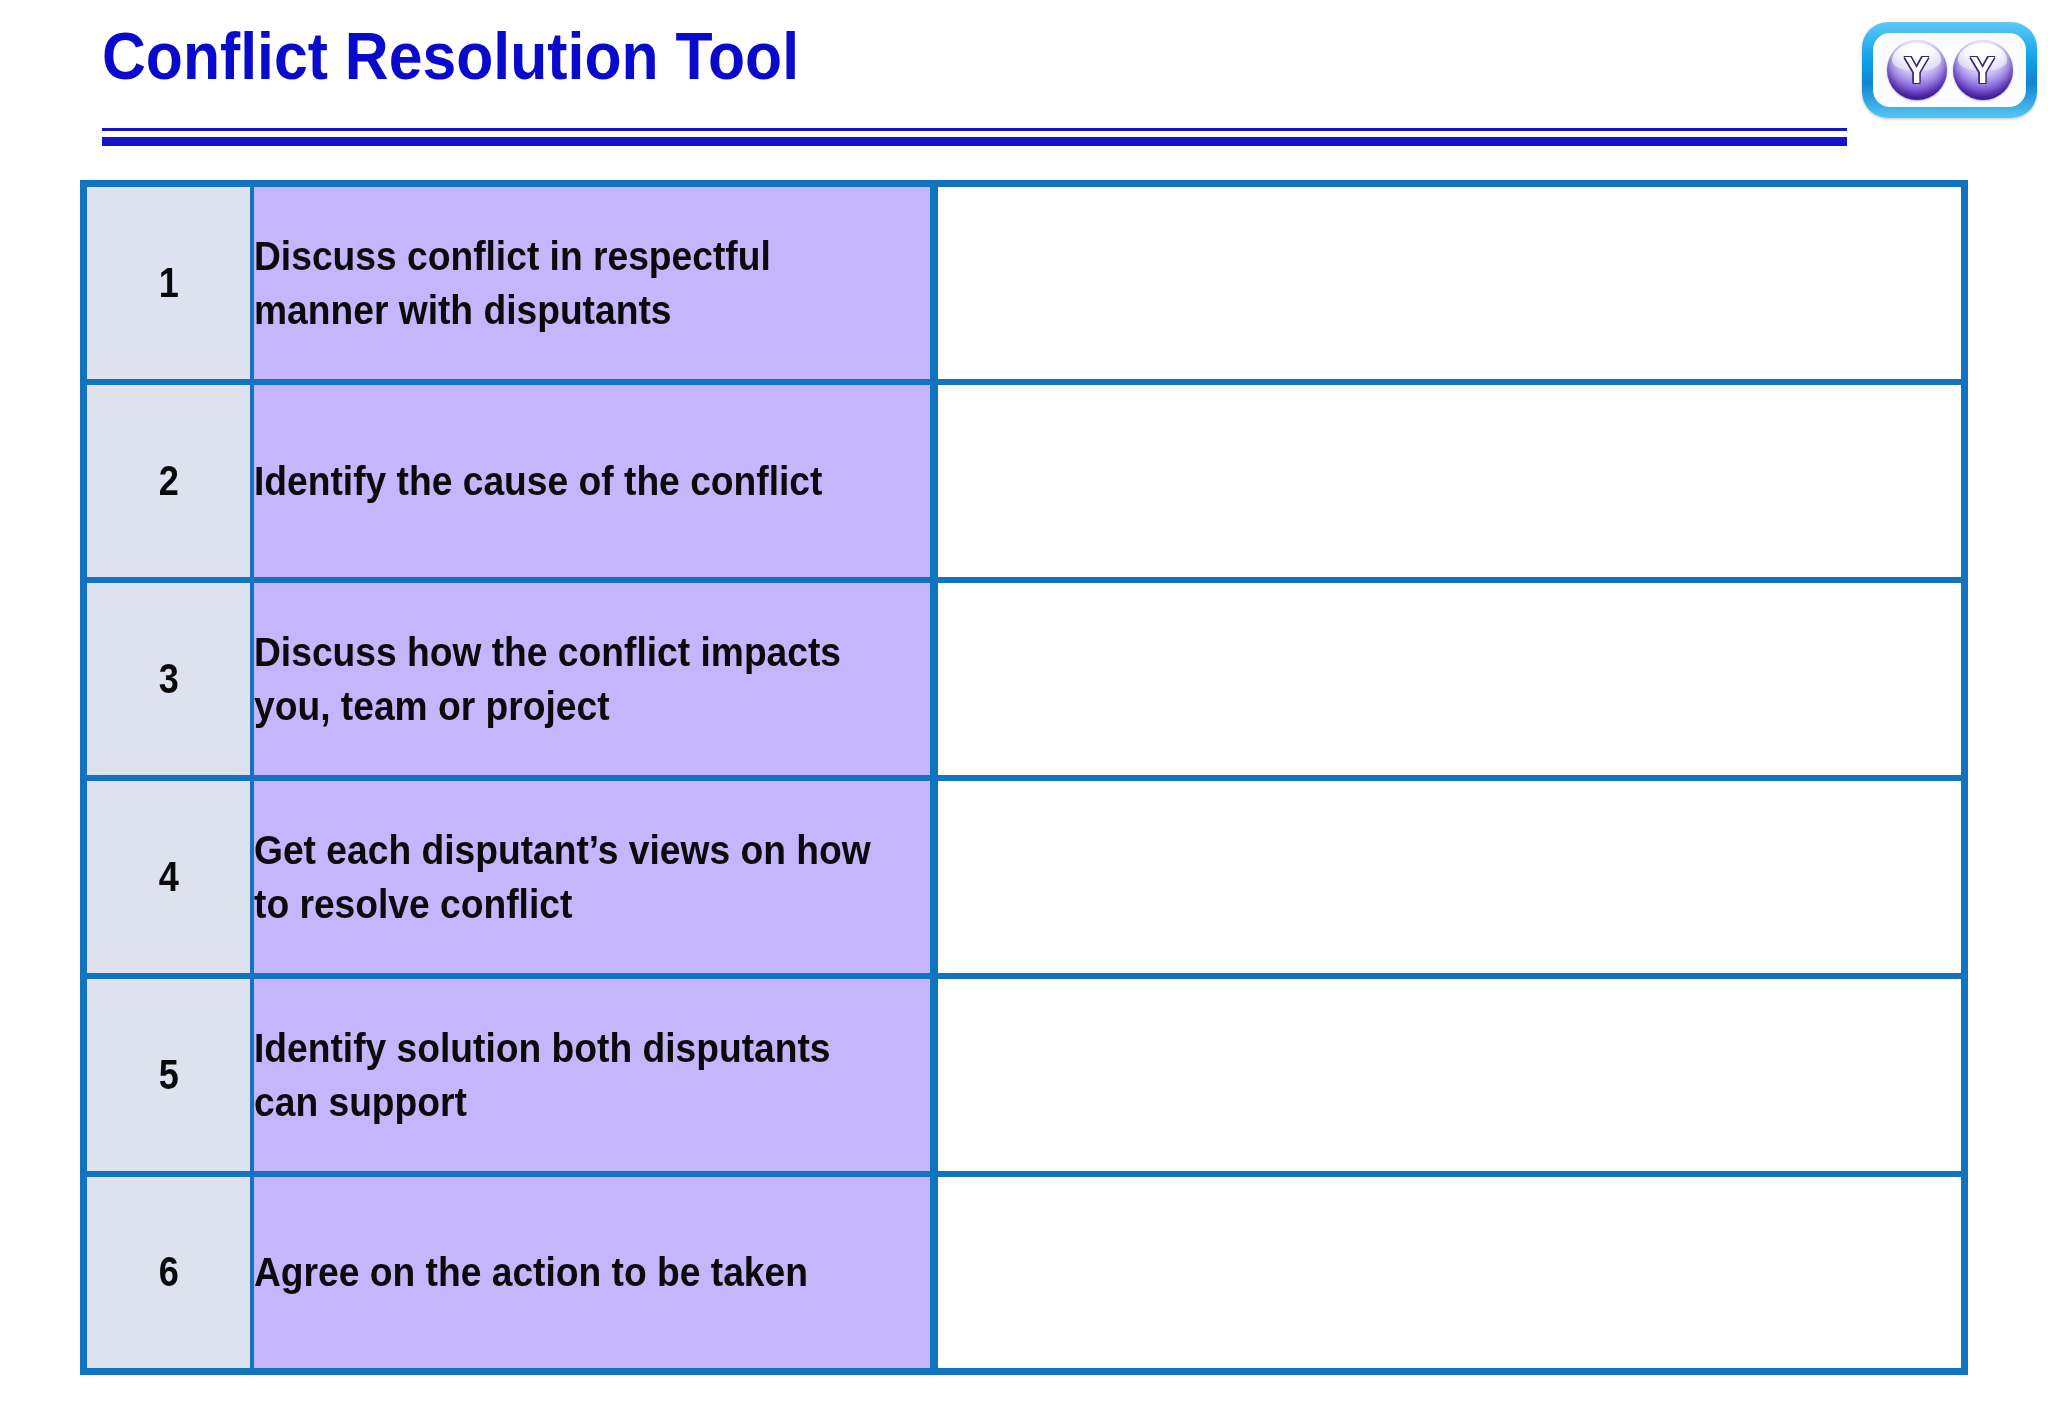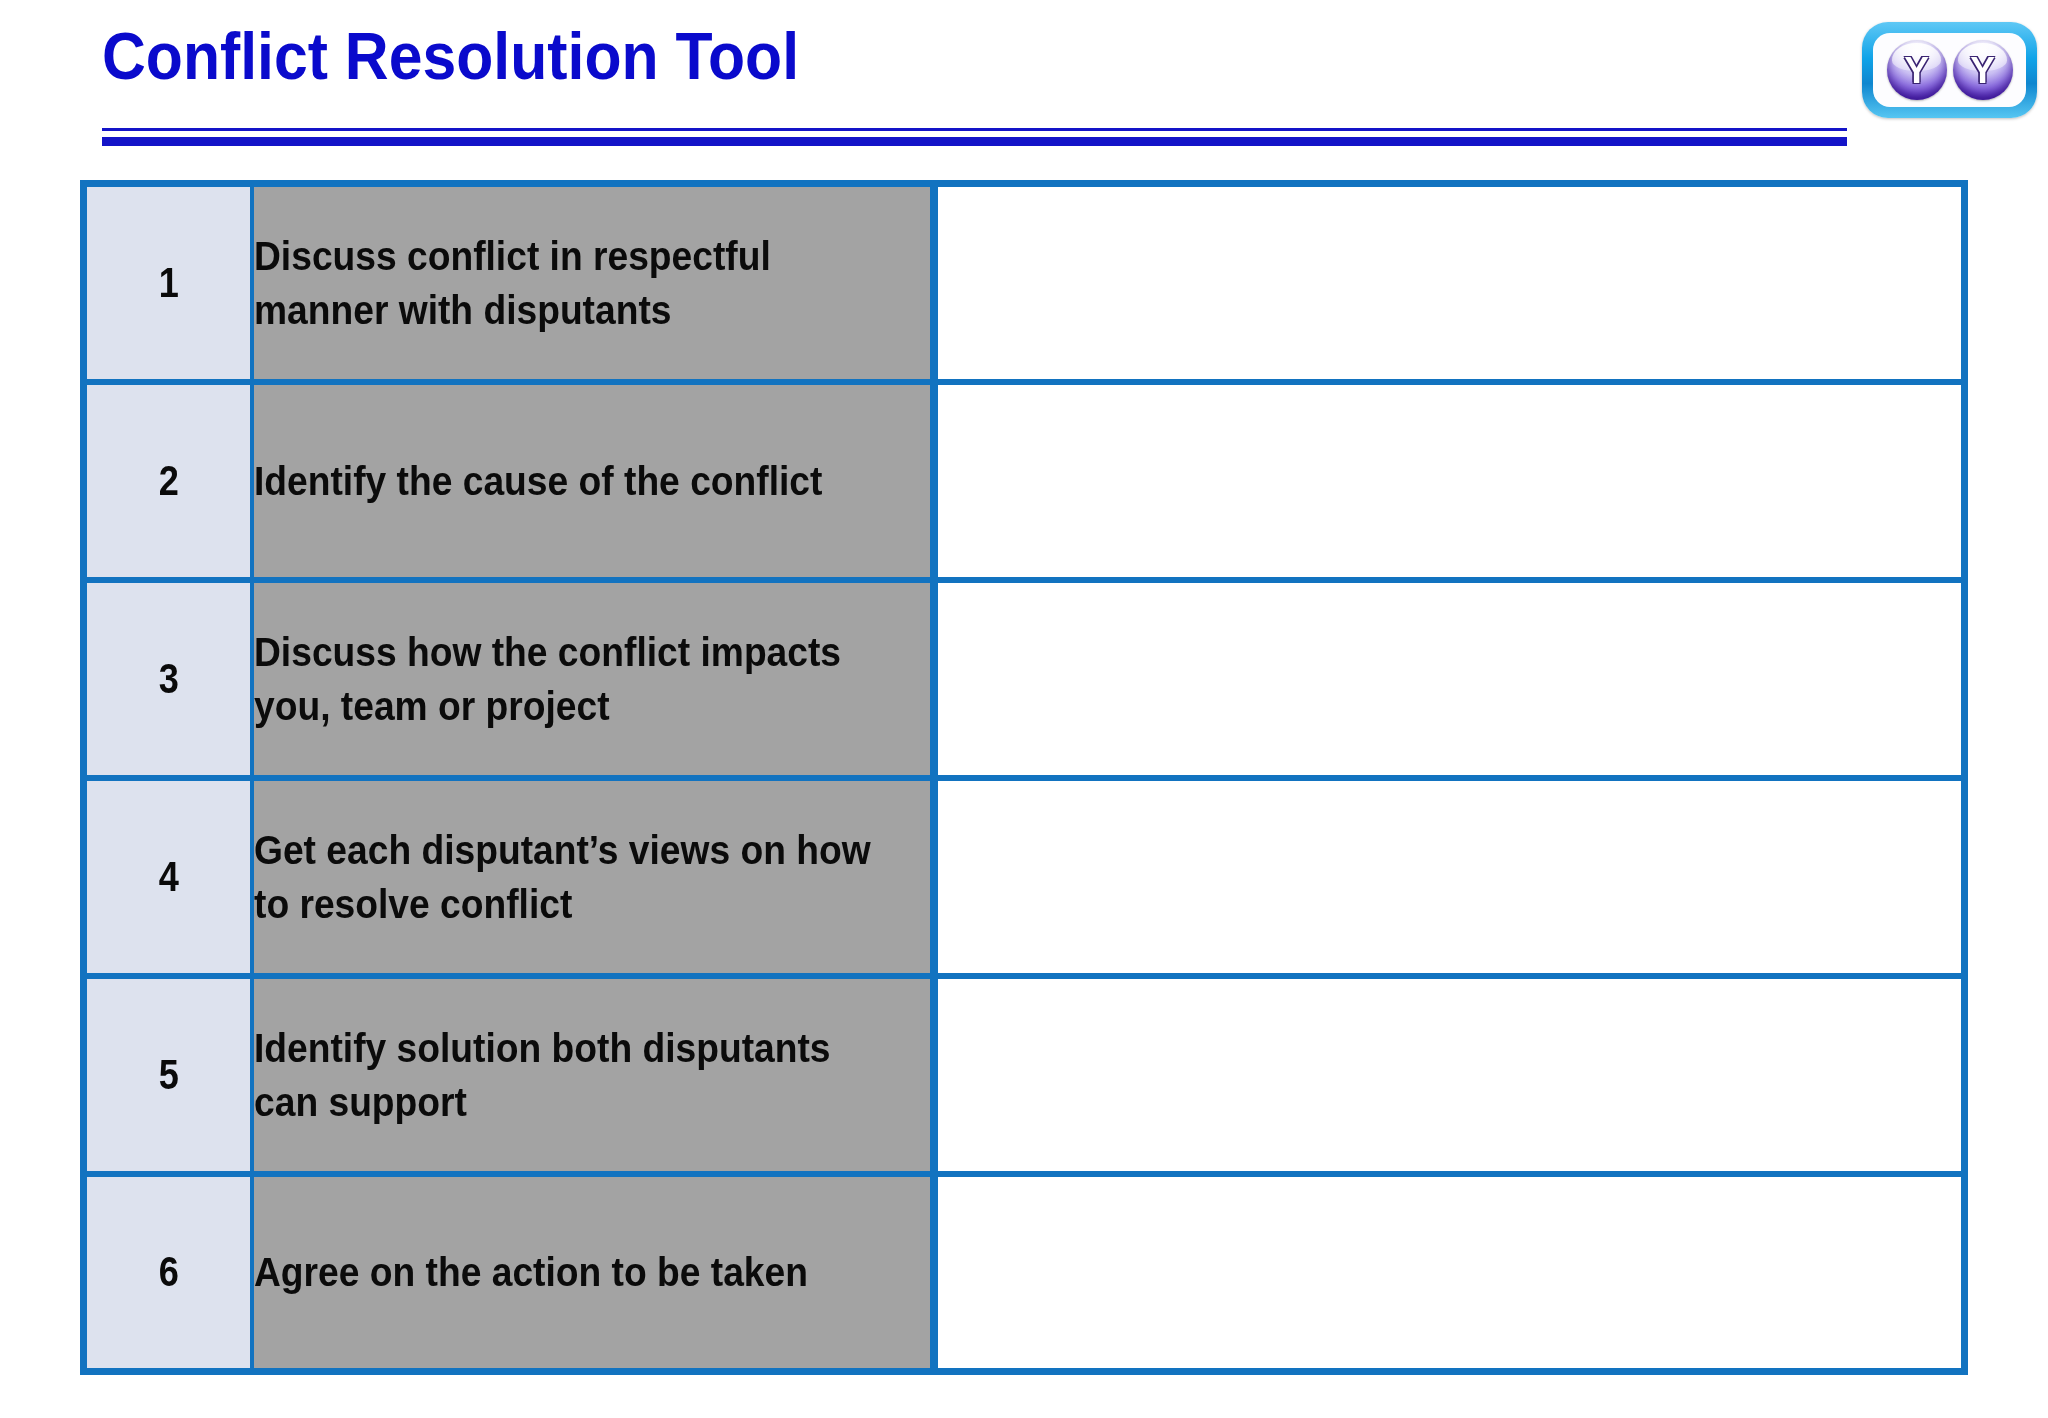--- a/index.html
+++ b/index.html
@@ -148,21 +148,21 @@
   }
   .col-num {
     width: 168px;
     background: #dde2ee;
     border-right: 4px solid #1273C0;
     border-bottom: 6px solid #1273C0;
     text-align: center;
   }
   .col-step {
     width: 682px;
-    background: #a3a3a3;
+    background: #c4b5fd;
     border-right: 8px solid #1273C0;
     border-bottom: 6px solid #1273C0;
     padding: 0 10px 0 19px;
   }
   .col-notes {
     background: #ffffff;
     border-bottom: 6px solid #1273C0;
   }
   #steps-table tr:last-child .col-num,
   #steps-table tr:last-child .col-step,

